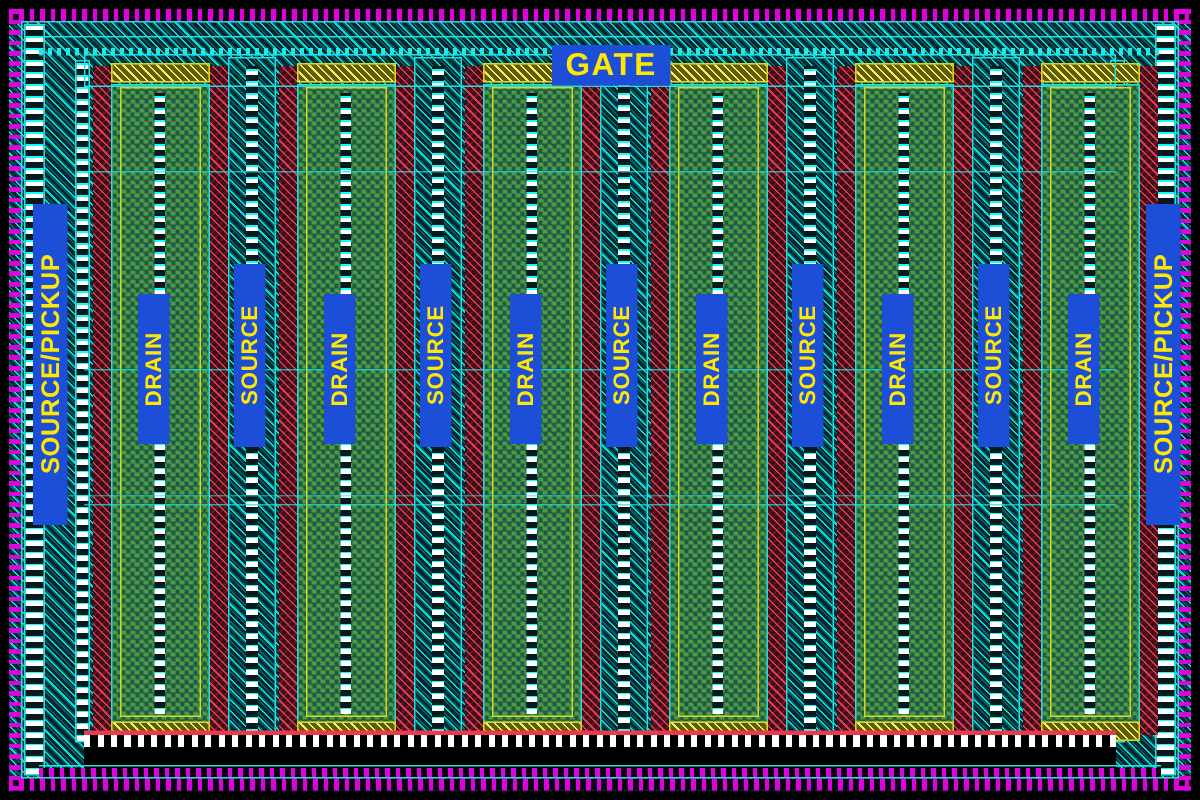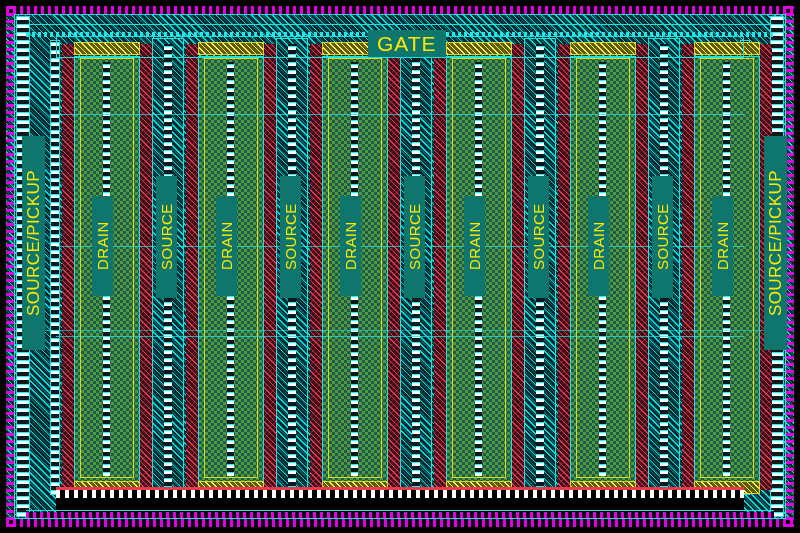--- a/index.html
+++ b/index.html
@@ -80,23 +80,23 @@
       #24e8e8 0 3px, rgba(0,0,0,0) 3px 6px);
   }
 
   
   .ol-cyan{border:1px solid #22e0e0;}
   .ol-yellow{border:1px solid #d8d820;}
 
   
   .lbl{
     position:absolute;
-    background:#0f766e;
+    background:#1d4ed8;
     color:#ffe800;
-    font-weight:normal;
+    font-weight:bold;
     letter-spacing:.4px;
     text-align:center;
     line-height:1;
     white-space:nowrap;
     z-index:60;
     padding:2px 3px;
     box-sizing:border-box;
   }
   .lbl-v{
     writing-mode:vertical-rl;

